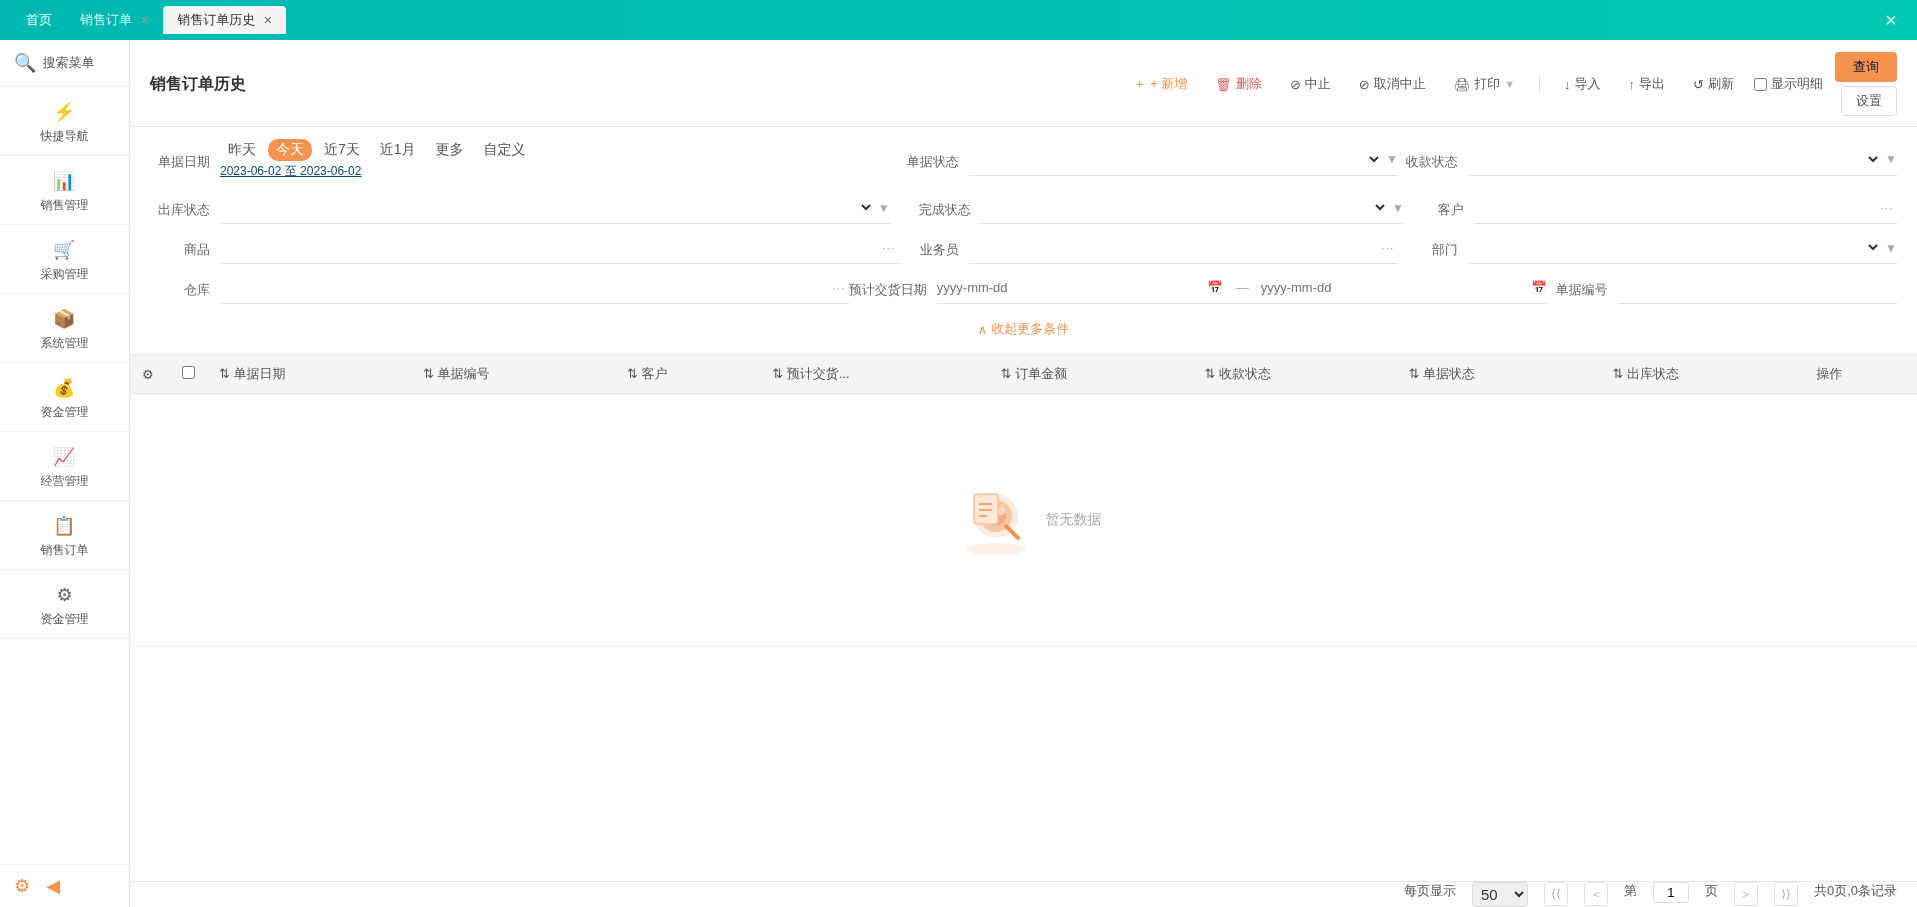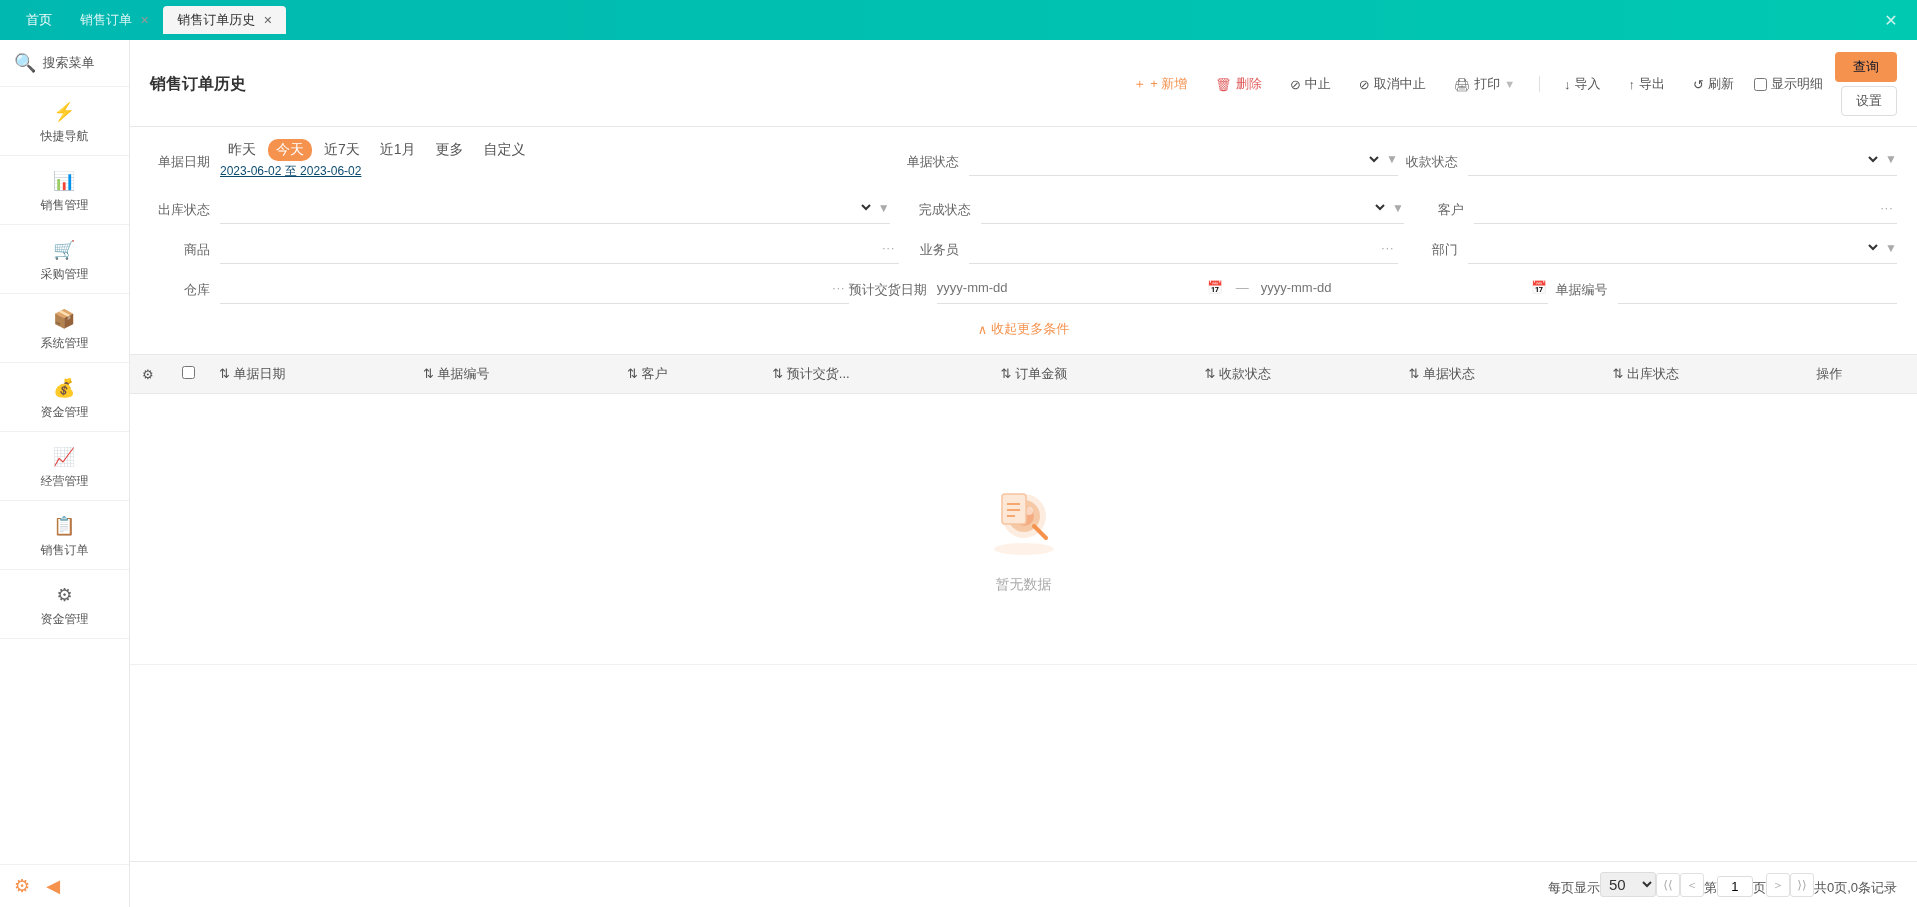--- a/index.html
+++ b/index.html
@@ -58,26 +58,26 @@
 
     
     .table-area { flex: 1; overflow: auto; background: #fff; margin: 0; }
     .data-table { width: 100%; border-collapse: collapse; font-size: 13px; }
     .data-table th { background: #f5f5f5; color: #555; font-weight: normal; padding: 10px 12px; border-bottom: 1px solid #e8e8e8; text-align: left; white-space: nowrap; position: sticky; top: 0; z-index: 1; }
     .data-table td { padding: 10px 12px; border-bottom: 1px solid #f0f0f0; color: #333; }
     .th-settings { width: 40px; }
     .th-check { width: 36px; }
 
     
-    .empty-state { display: flex; flex-direction: column; align-items: center; justify-content: center; padding: 60px 0; }
+    .empty-state { display: flex; flex-direction: row; align-items: center; justify-content: center; padding: 60px 0; }
     .empty-icon { width: 100px; height: 100px; margin-bottom: 12px; }
     .empty-text { color: #aaa; font-size: 14px; }
 
     
-    .table-footer { background: #fff; border-top: 1px solid #e8e8e8; padding: 10px 20px; display: flex; align-items: flex-end; justify-content: flex-end; gap: 0; font-size: 13px; color: #555; }
+    .table-footer { background: #fff; border-top: 1px solid #e8e8e8; padding: 0 20px; display: flex; align-items: flex-start; justify-content: flex-end; gap: 16px; font-size: 13px; color: #555; }
     .page-size-select { border: 1px solid #ddd; border-radius: 3px; padding: 2px 4px; font-size: 15px; color: #333; }
     .page-nav-btn { width: 24px; height: 24px; display: flex; align-items: center; justify-content: center; cursor: pointer; color: #aaa; border: 1px solid #e0e0e0; border-radius: 3px; font-size: 12px; }
     .page-input { width: 36px; border: 1px solid #ddd; border-radius: 3px; text-align: center; padding: 2px; font-size: 13px; }
     .divider { width: 1px; height: 16px; background: #e0e0e0; margin: 0 4px; }
   </style>
 </head>
 <body>
 
 <div class="top-bar">
   <div class="tab tab-home">首页</div>

